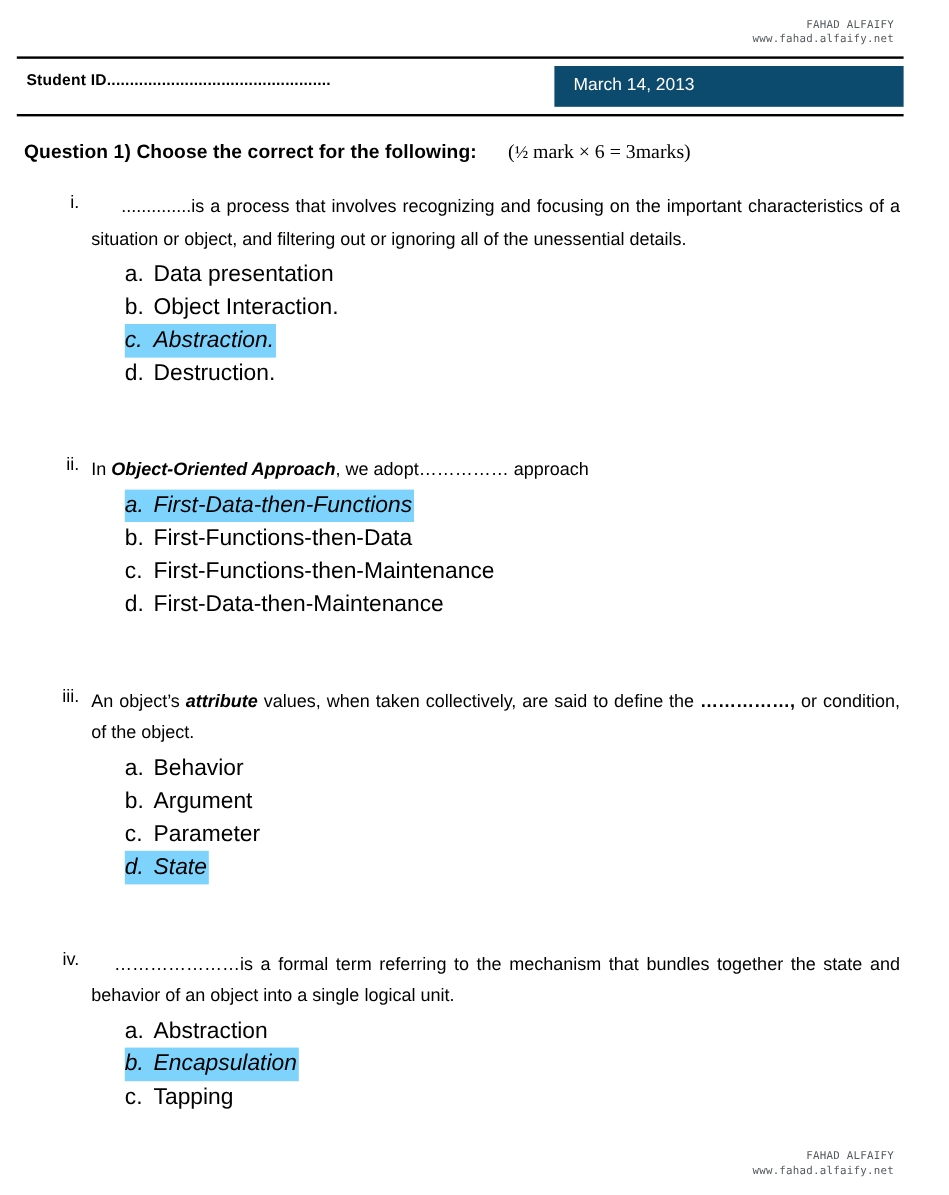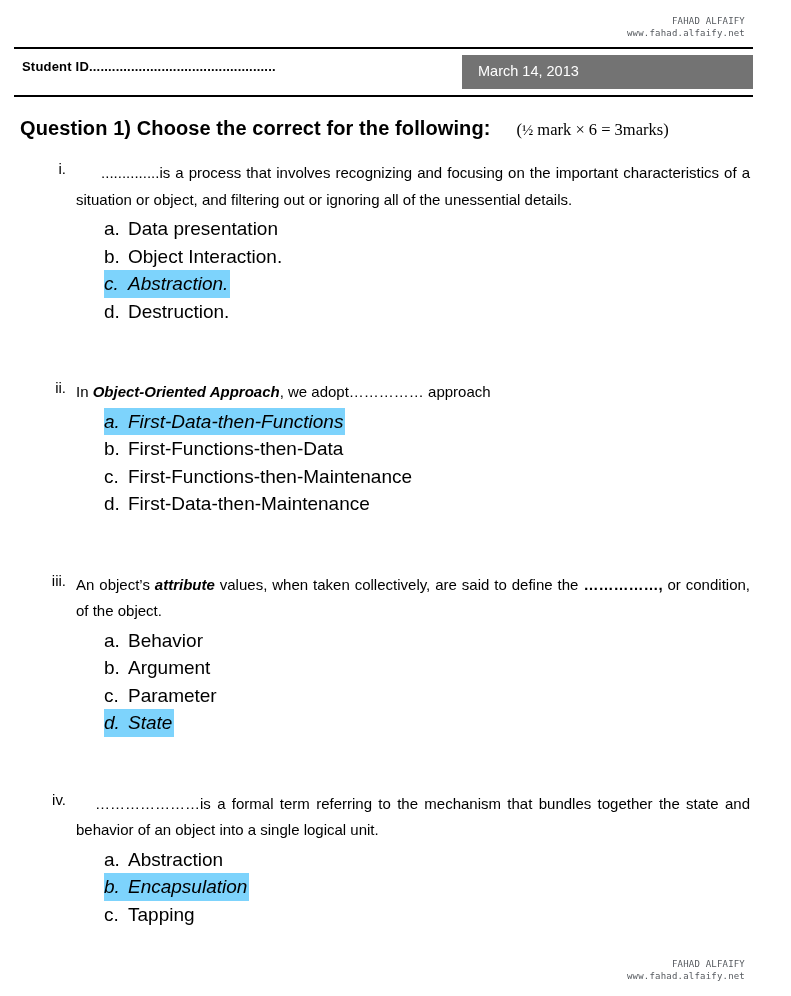--- a/index.html
+++ b/index.html
@@ -70,40 +70,40 @@
     white-space: nowrap;
     overflow: hidden;
     width: 470px;
   }
   .idbar .datebox {
     position: absolute;
     right: 0;
     top: 0;
     width: 291px;
     height: 34px;
-    background: #737373;
+    background: #0c4a6e;
   }
   .idbar .datebox .datetext {
     position: absolute;
     left: 16px;
     top: 8px;
     color: #ffffff;
     font-size: 14.5px;
   }
 
   
   .qheading {
     position: absolute;
     top: 117px;
     left: 20px;
     right: 20px;
     white-space: nowrap;
   }
   .qheading .qtitle {
-    font-size: 20px;
+    font-size: 16px;
     font-weight: bold;
     letter-spacing: 0.1px;
   }
   .qheading .qmarks {
     font-family: "Liberation Serif", serif;
     font-size: 16.5px;
     margin-left: 26px;
   }
   .qheading .qmarks .frac {
     font-size: 15px;

